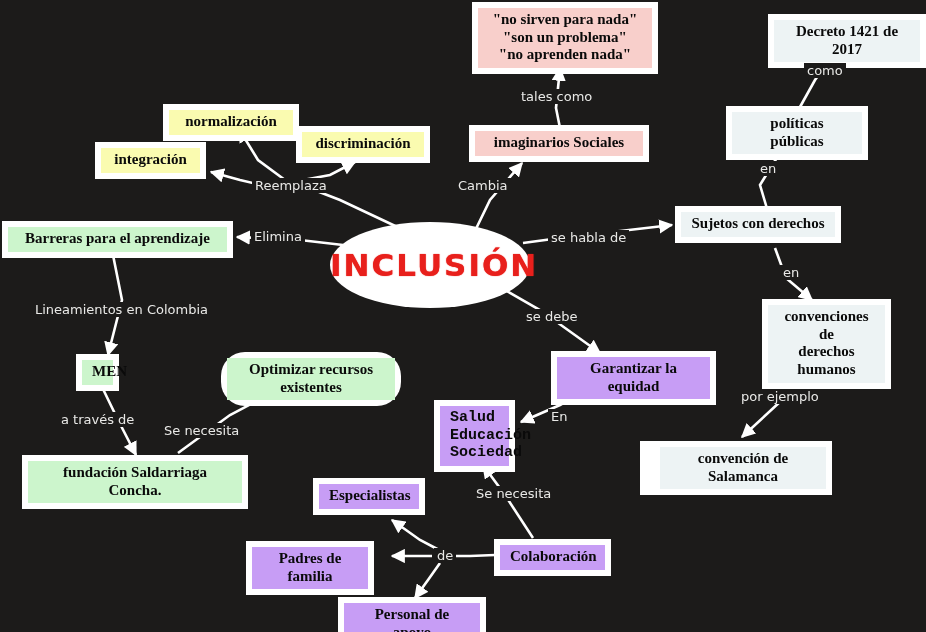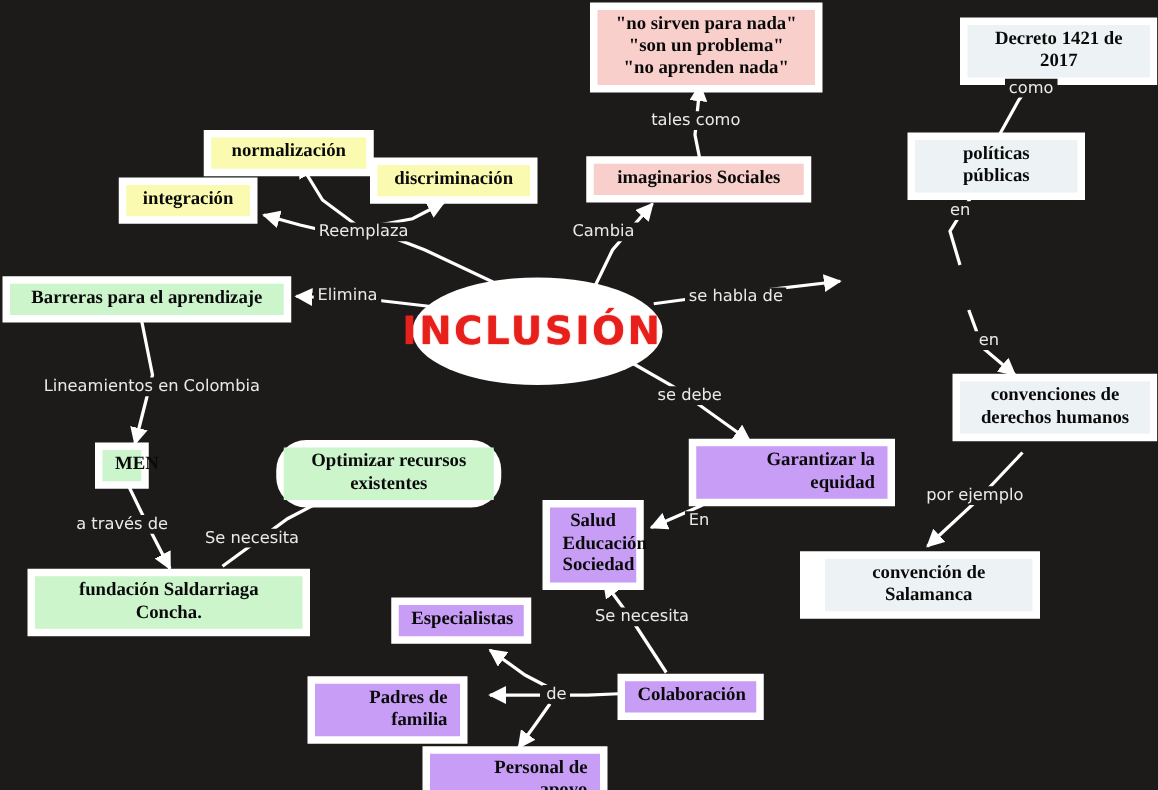--- a/index.html
+++ b/index.html
@@ -37,30 +37,30 @@
     color: #0a0a0a;
     font-size: 15px;
     line-height: 1.18;
     text-align: center;
     white-space: pre-line;
   }
   .n-plain  .inner { background: #edf3f4; }
   .n-pink   .inner { background: #f8cfcb; }
   .n-yellow .inner { background: #fafbb0; }
   .n-green  .inner { background: #ccf5cc; }
-  .n-purple .inner { background: #c79df5; text-align: right; }
-  .inner.left { text-align: center; }
+  .n-purple .inner { background: #c79df5; }
+  .inner.left { text-align: left; font-family: Liberation Mono, monospace; }
 
   .ellipse {
     position: absolute;
     background: #ffffff;
     border-radius: 50%;
     display: flex;
     align-items: center;
-    justify-content: flex-end;
+    justify-content: flex-start;
     z-index: 6;
   }
   .ellipse .title {
     color: #e8201c;
     font-family: "DejaVu Sans", sans-serif;
     font-weight: bold;
     font-size: 31px;
     letter-spacing: 2px;
     text-transform: uppercase;
     text-shadow: 0 0 1px #e8201c;
@@ -141,22 +141,25 @@
   </div>
 
   <div class="node n-plain" style="left:726px; top:106px; width:142px;">
     <span class="inner">políticas públicas</span>
   </div>
 
   <div class="node n-pink" style="left:469px; top:125px; width:180px;">
     <span class="inner">imaginarios Sociales</span>
   </div>
 
-
-  <div class="node n-plain" style="left:762px; top:299px; width:164px;">
+  <div class="node n-plain" style="left:675px; top:206px; width:166px;">
+    <span class="inner">Sujetos con derechos</span>
+  </div>
+
+  <div class="node n-plain" style="left:762px; top:299px; width:129px;">
     <span class="inner">convenciones de
 derechos humanos</span>
   </div>
 
   <div class="node n-plain" style="left:640px; top:441px; width:192px;padding-left:20px;">
     <span class="inner">convención de Salamanca</span>
   </div>
 
   <div class="node n-yellow" style="left:163px; top:92px; width:136px;margin-top:12px;">
     <span class="inner">normalización</span>

